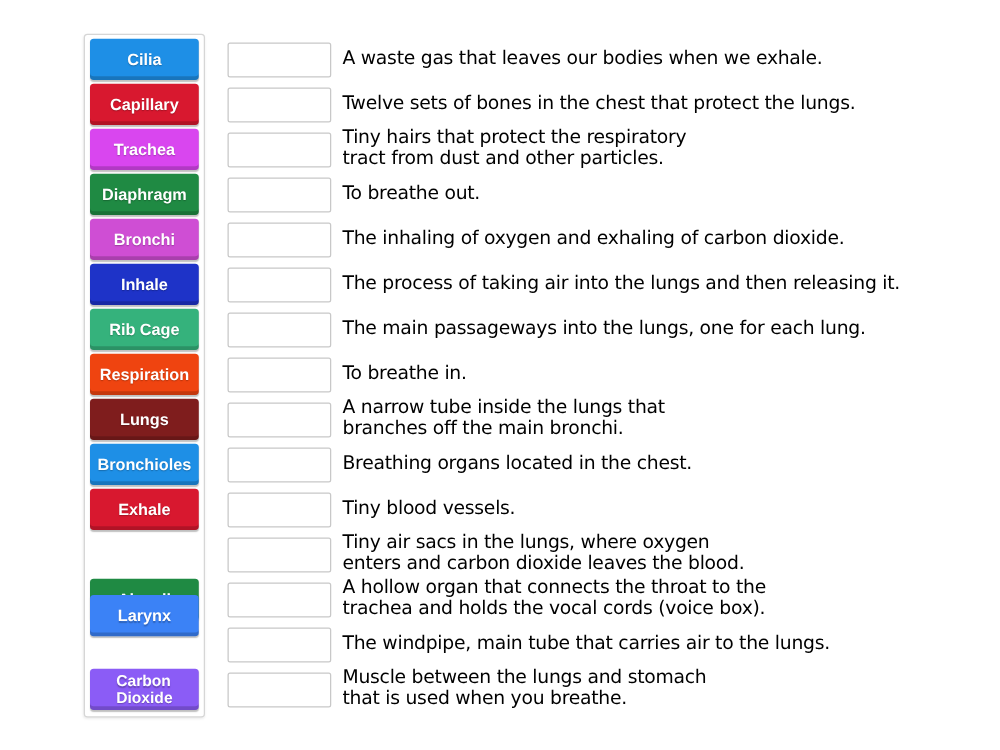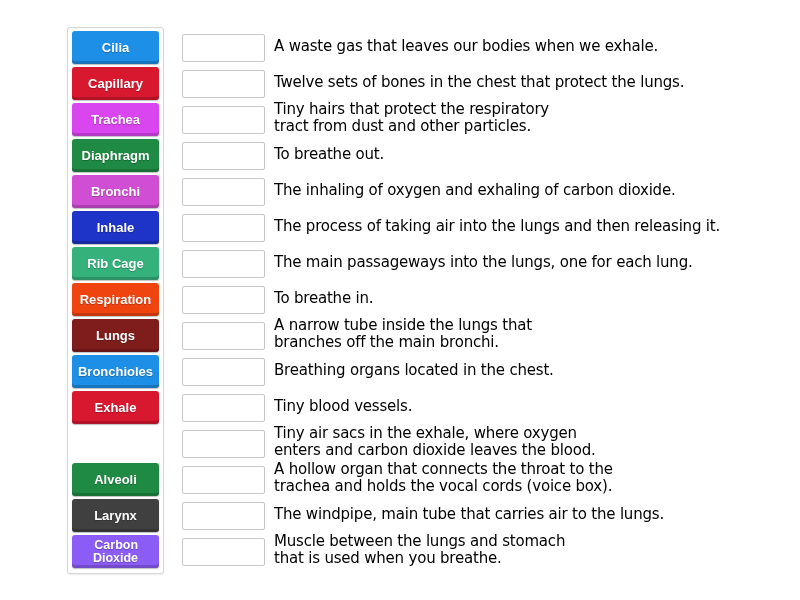--- a/index.html
+++ b/index.html
@@ -5,21 +5,21 @@
   html, body { margin:0; padding:0; background:#ffffff; }
   body { width:800px; height:600px; position:relative; overflow:hidden; font-family:"Liberation Sans","DejaVu Sans",sans-serif; }
   .tile-panel {
     position:absolute; left:67px; top:27px; width:95px; height:545px;
     border:1px solid #d6d6d6; border-radius:3px; background:#fff;
     box-shadow:0 1px 2px rgba(0,0,0,0.08);
   }
   .tile {
     position:absolute; left:4px; width:87px; height:33px;
     border-radius:3px; color:#fff; font-weight:bold; font-size:13px;
-    display:flex; align-items:center; justify-content:center; text-align:right;
+    display:flex; align-items:center; justify-content:center; text-align:left;
     line-height:14px; cursor:grab;
     box-shadow: inset 0 -3px 0 rgba(0,0,0,0.18), 0 1px 1px rgba(0,0,0,0.25);
     text-shadow:0 1px 1px rgba(0,0,0,0.25);
     white-space:pre-line;
   }
   .drop-box {
     position:absolute; left:182px; width:81px; height:26px;
     border:1px solid #c8c8c8; border-radius:2px; background:#fff;
   }
   .def {
@@ -37,21 +37,21 @@
   <div class="tile" style="top:75px;background:#d946ef">Trachea</div>
   <div class="tile" style="top:111px;background:#1f8a43">Diaphragm</div>
   <div class="tile" style="top:147px;background:#cf4ed4">Bronchi</div>
   <div class="tile" style="top:183px;background:#1e33c8">Inhale</div>
   <div class="tile" style="top:219px;background:#35b27c">Rib Cage</div>
   <div class="tile" style="top:255px;background:#ef4410">Respiration</div>
   <div class="tile" style="top:291px;background:#7f1d1d">Lungs</div>
   <div class="tile" style="top:327px;background:#1e8fe6">Bronchioles</div>
   <div class="tile" style="top:363px;background:#d8182f">Exhale</div>
   <div class="tile" style="top:435px;background:#1f8a43">Alveoli</div>
-  <div class="tile" style="top:471px;background:#404040">Larynx</div>
+  <div class="tile" style="top:448px;background:#3b82f6">Larynx</div>
   <div class="tile" style="top:507px;background:#8b5cf6;font-size:12.5px;line-height:13px">Carbon
 Dioxide</div>
 </div>
 
 <div class="drop-box" style="top:34px"></div>
 <div class="drop-box" style="top:70px"></div>
 <div class="drop-box" style="top:106px"></div>
 <div class="drop-box" style="top:142px"></div>
 <div class="drop-box" style="top:178px"></div>
 <div class="drop-box" style="top:214px"></div>
@@ -71,19 +71,19 @@
 tract from dust and other particles.</div>
 <div class="def" style="top:146px">To breathe out.</div>
 <div class="def" style="top:182px">The inhaling of oxygen and exhaling of carbon dioxide.</div>
 <div class="def" style="top:218px">The process of taking air into the lungs and then releasing it.</div>
 <div class="def" style="top:254px">The main passageways into the lungs, one for each lung.</div>
 <div class="def" style="top:290px">To breathe in.</div>
 <div class="def" style="top:317px">A narrow tube inside the lungs that
 branches off the main bronchi.</div>
 <div class="def" style="top:362px">Breathing organs located in the chest.</div>
 <div class="def" style="top:398px">Tiny blood vessels.</div>
-<div class="def" style="top:425px">Tiny air sacs in the exhale, where oxygen
+<div class="def" style="top:425px">Tiny air sacs in the lungs, where oxygen
 enters and carbon dioxide leaves the blood.</div>
 <div class="def" style="top:461px">A hollow organ that connects the throat to the
 trachea and holds the vocal cords (voice box).</div>
 <div class="def" style="top:506px">The windpipe, main tube that carries air to the lungs.</div>
 <div class="def" style="top:533px">Muscle between the lungs and stomach
 that is used when you breathe.</div>
 
 </body></html>

